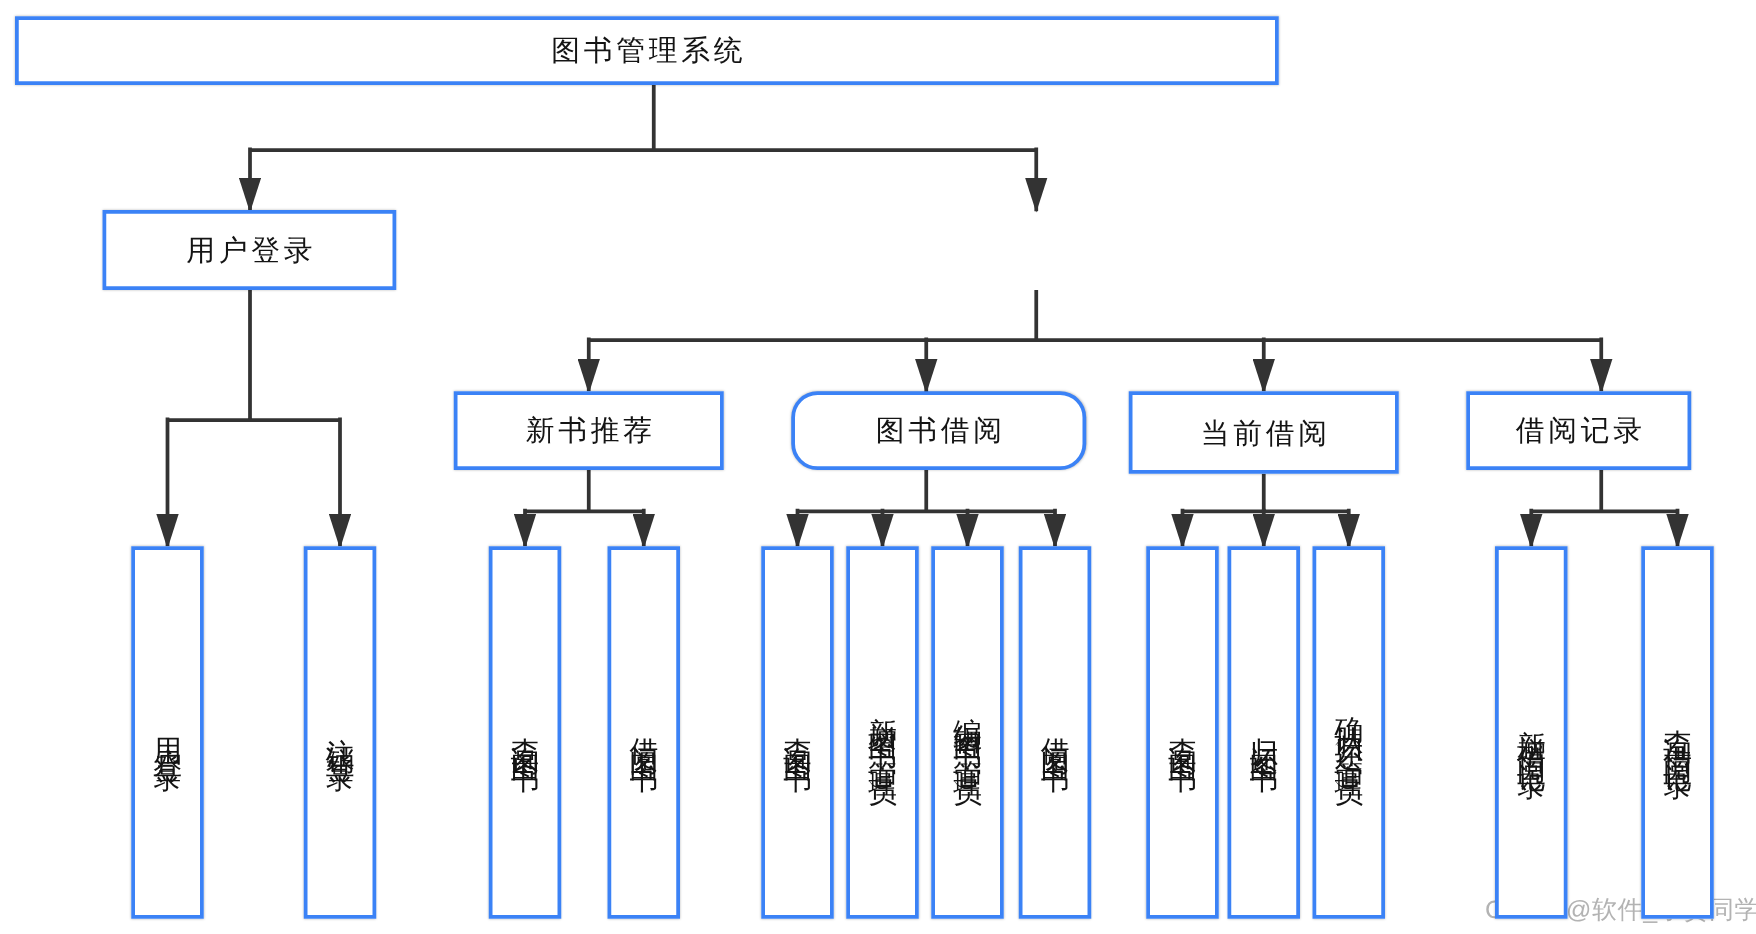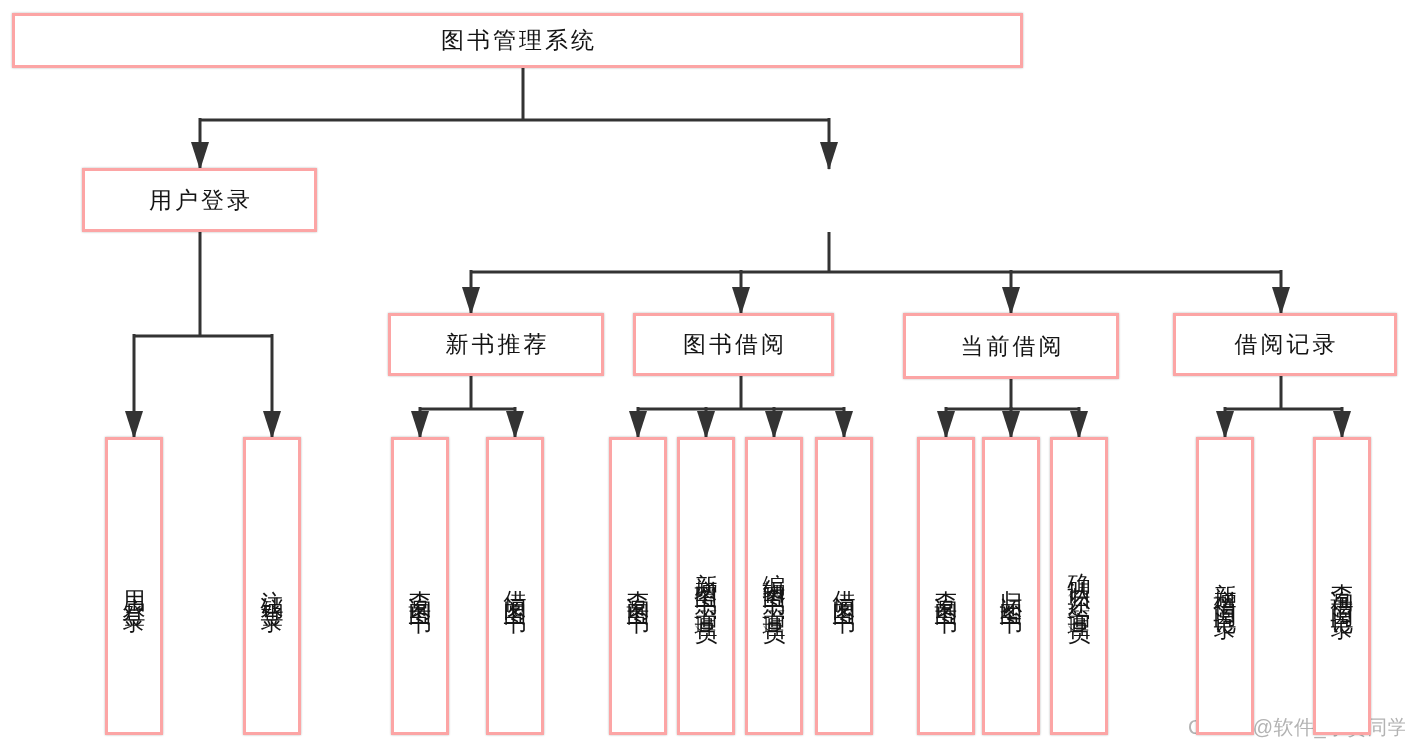--- a/index.html
+++ b/index.html
@@ -18,21 +18,21 @@
   .connectors {
     position: absolute;
     left: 0;
     top: 0;
     z-index: 1;
   }
   .box {
     position: absolute;
     box-sizing: border-box;
     background: #ffffff;
-    border: 3px solid #fca5a5;
+    border: 3px solid #3b82f6;
     box-shadow: 0 0 2px rgba(0,0,0,0.28);
     display: flex;
     align-items: center;
     justify-content: center;
     color: #141414;
     z-index: 2;
     text-align: center;
   }
   .h-box {
     font-size: 23px;
@@ -109,24 +109,24 @@
     <path d="M1079,407 V438" fill="none" stroke="#333333" stroke-width="3" marker-end="url(#arw)"></path>
 
     <path d="M1225,407 V438" fill="none" stroke="#333333" stroke-width="3" marker-end="url(#arw)"></path>
     <path d="M1342,407 V438" fill="none" stroke="#333333" stroke-width="3" marker-end="url(#arw)"></path>
   </svg>
 
   <div class="box h-box" style="left:12px; top:13px; width:1011px; height:55px;">图书管理系统</div>
 
   <div class="box h-box" style="left:82px; top:168px; width:235px; height:64px;">用户登录</div>
 
-  <div class="box h-box" style="left:363px; top:313px; width:216px; height:63px;margin-left:25px;">新书推荐</div>
-  <div class="box h-box" style="left:633px; top:313px; width:201px; height:63px;">图书借阅</div>
+  <div class="box h-box" style="left:363px; top:313px; width:216px; height:63px;">新书推荐</div>
+  <div class="box h-box" style="left:633px; top:313px; width:236px; height:63px;border-radius:21px;">图书借阅</div>
   <div class="box h-box" style="left:903px; top:313px; width:216px; height:66px;">当前借阅</div>
-  <div class="box h-box" style="left:1173px; top:313px; width:224px; height:63px;">借阅记录</div>
+  <div class="box h-box" style="left:1173px; top:313px; width:180px; height:63px;">借阅记录</div>
 
   <div class="box v-box" style="left:105px;  top:437px; width:58px; height:298px;">用户登录</div>
   <div class="box v-box" style="left:243px;  top:437px; width:58px; height:298px;">注销登录</div>
 
   <div class="box v-box" style="left:391px;  top:437px; width:58px; height:298px;">查询图书</div>
   <div class="box v-box" style="left:486px;  top:437px; width:58px; height:298px;">借阅图书</div>
 
   <div class="box v-box" style="left:609px;  top:437px; width:58px; height:298px;">查询图书</div>
   <div class="box v-box" style="left:677px;  top:437px; width:58px; height:298px;">新增图书（管理员）</div>
   <div class="box v-box" style="left:745px;  top:437px; width:58px; height:298px;">编辑图书（管理员）</div>

